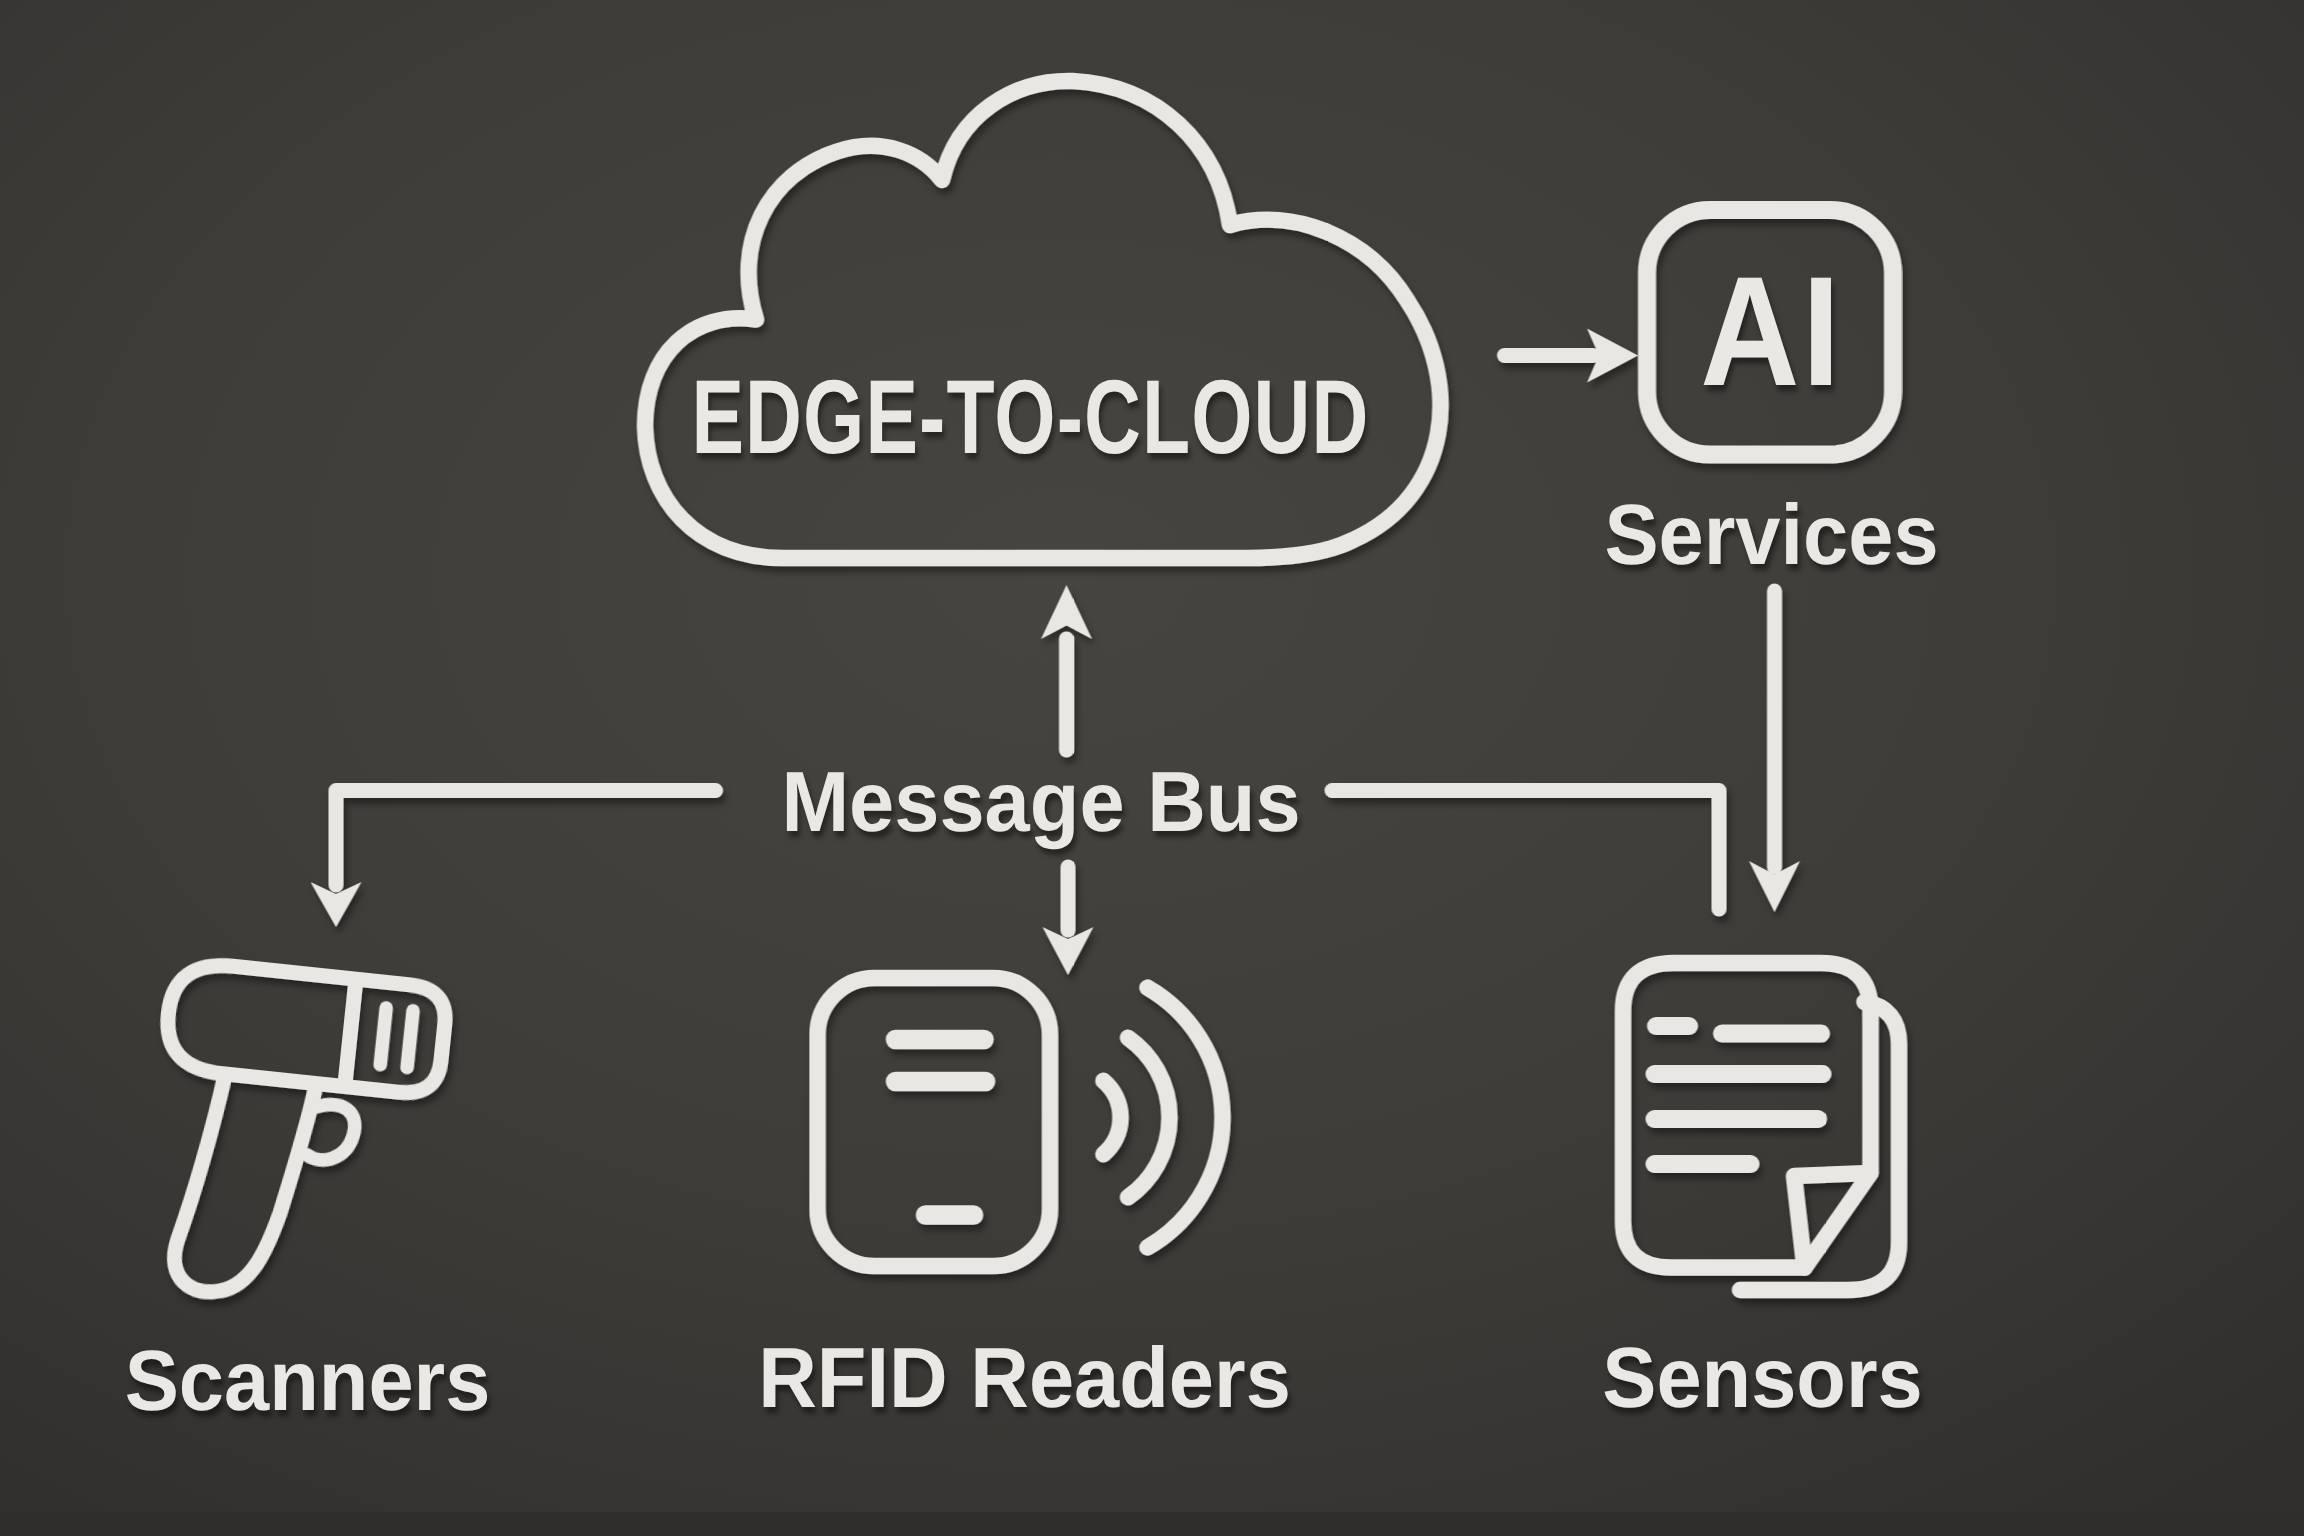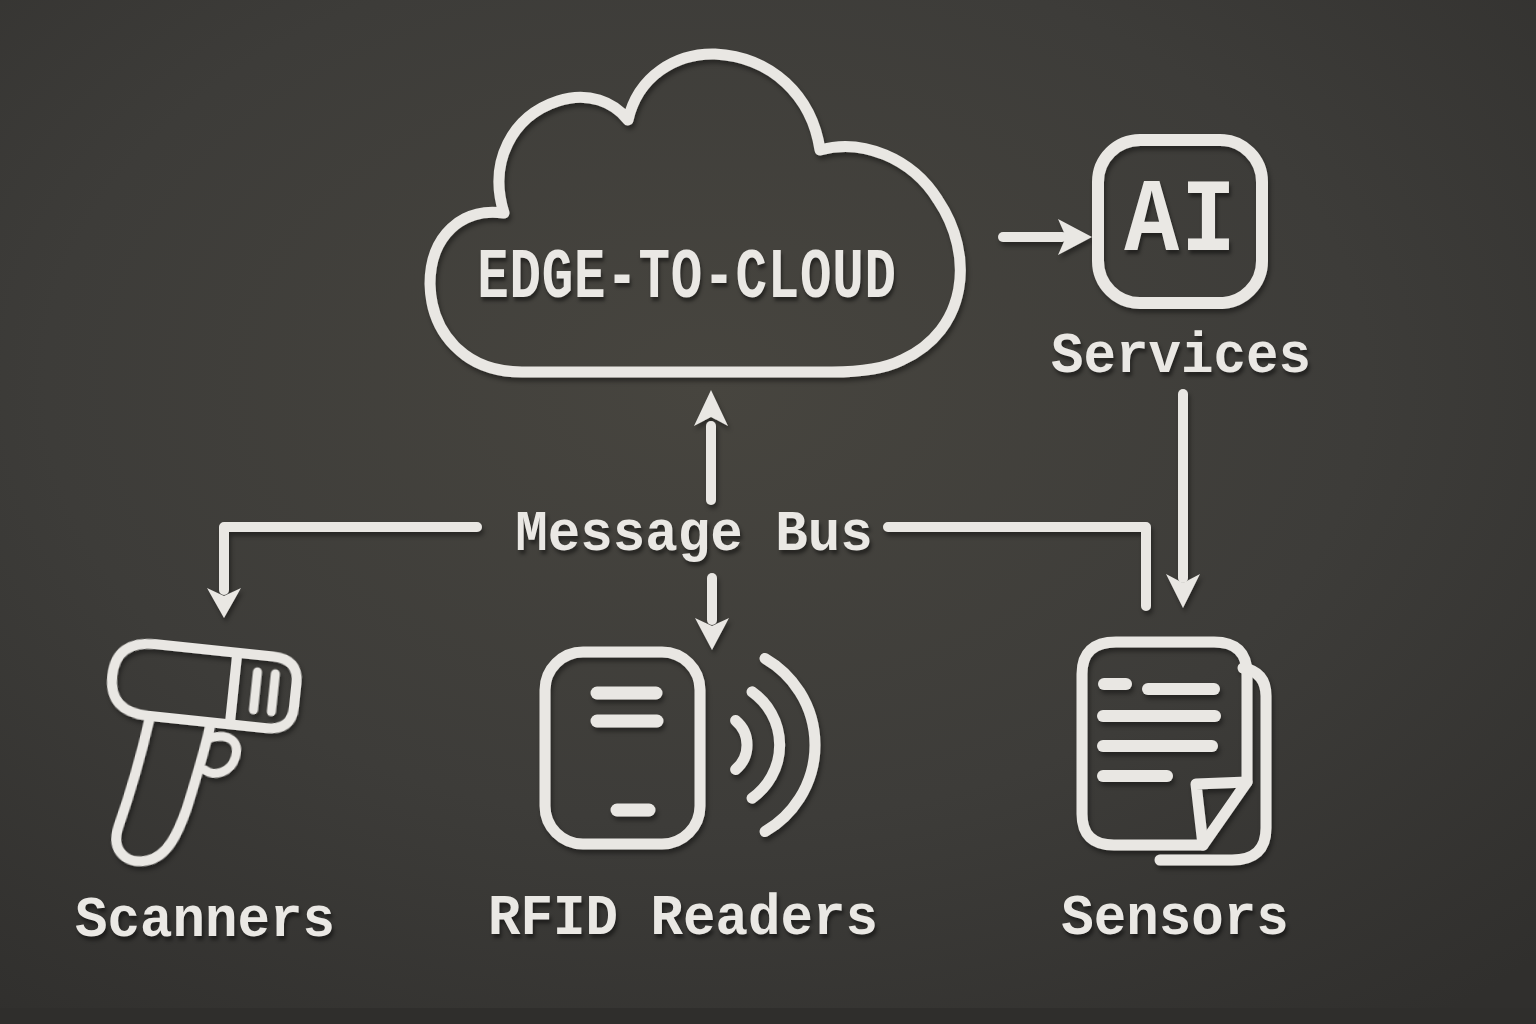--- a/index.html
+++ b/index.html
@@ -2,21 +2,21 @@
 <html><head>
 <meta charset="utf-8">
 <style>
   html,body{margin:0;padding:0;background:#2f2e2c;}
   .stage{
     position:relative;
     width:1536px;height:1008px;
     overflow:hidden;
     background:
       radial-gradient(ellipse 1200px 800px at 46% 38%, #47453f 0%, #3d3c39 55%, #302f2d 100%);
-    font-family:Liberation Mono, monospace;
+    font-family:Liberation Sans, sans-serif;
   }
   .lineart{position:absolute;left:0;top:0;}
   .lbl{
     position:absolute;
     color:#eae8e4;
     text-shadow:2px 4px 4px rgba(0,0,0,.45);
     white-space:nowrap;
     transform-origin:center center;
     user-select:none;
   }

